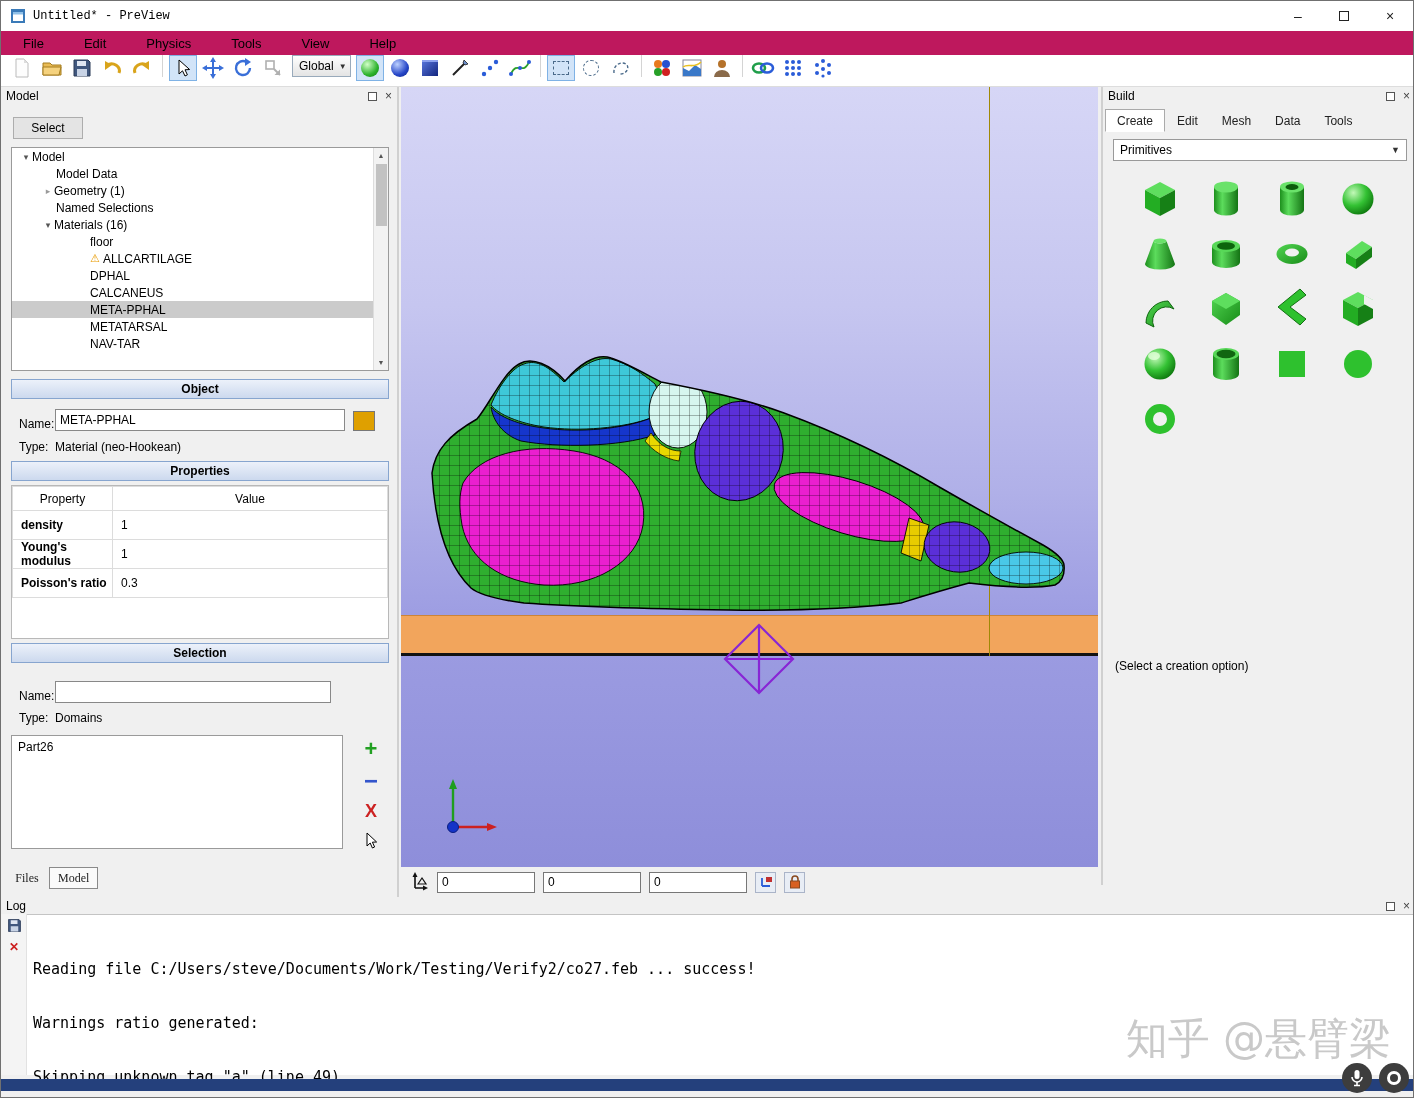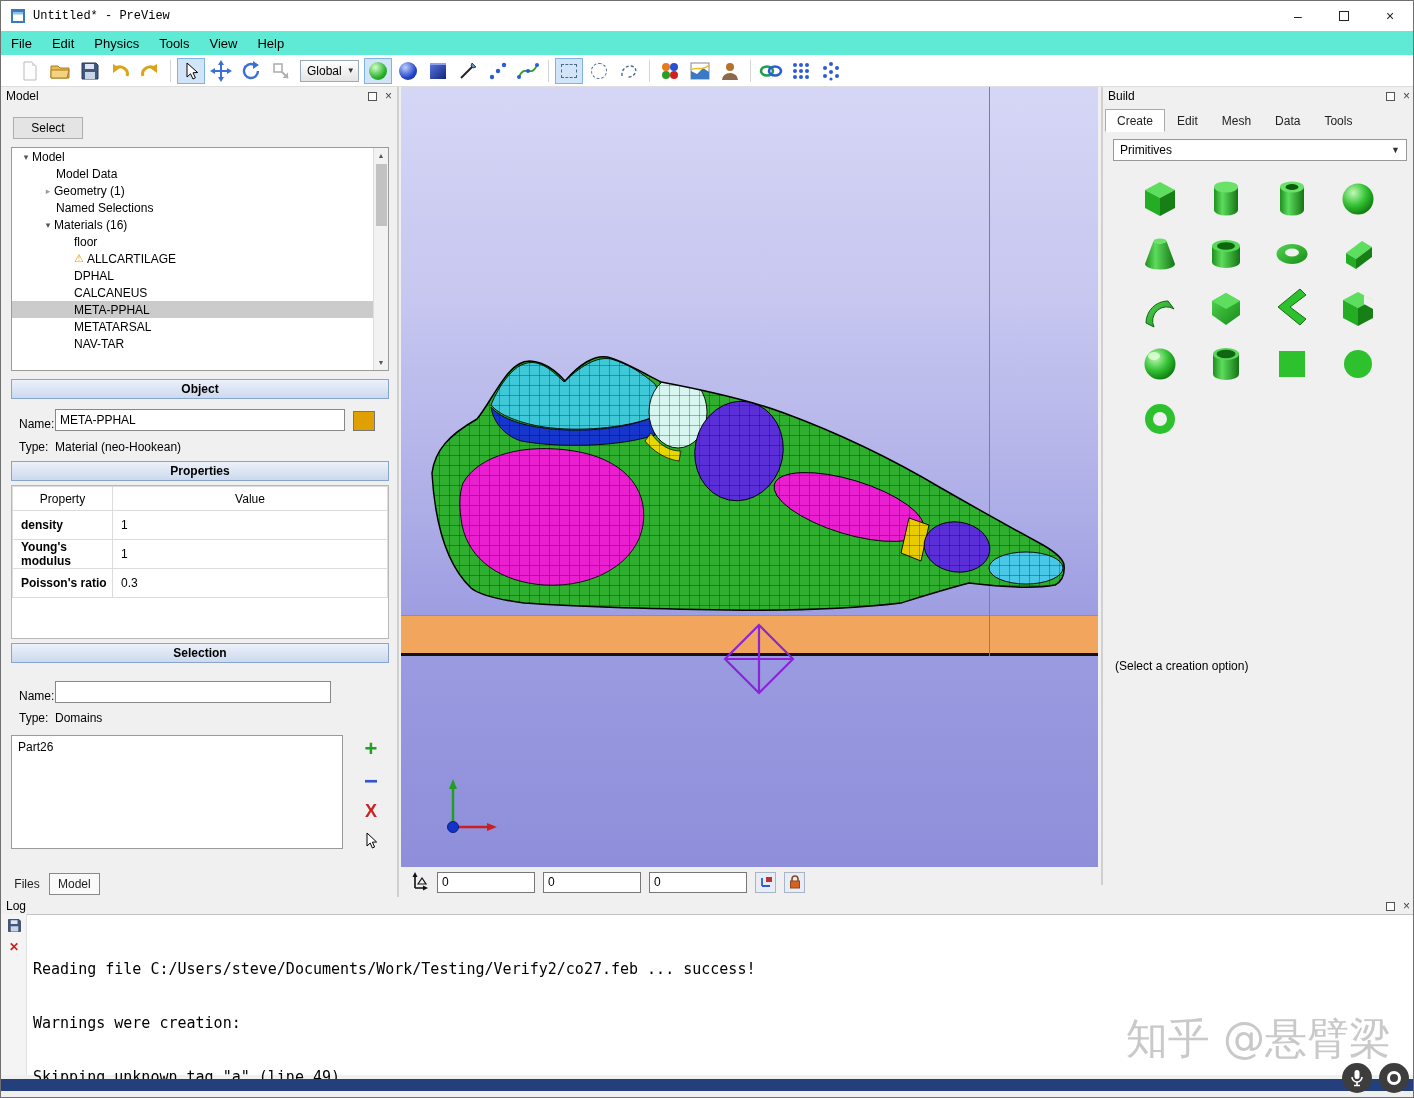--- a/index.html
+++ b/index.html
@@ -11,27 +11,27 @@
   .titlebar { position:absolute; top:0; left:0; width:100%; height:30px; background:#fff;
               display:flex; align-items:center; }
   .app-icon { width:16px; height:16px; margin:0 7px 0 9px; }
   .title-text { font-size:12px;font-family:Liberation Mono, monospace; }
   .win-controls { margin-left:auto; display:flex; height:100%; }
   .win-btn { width:46px; height:100%; display:flex; align-items:center; justify-content:center;
              font-size:14px; color:#222; }
   .max-glyph { width:10px; height:10px; border:1px solid #222; }
 
   
-  .menubar { position:absolute; top:30px; width:100%; height:24px; background:#5eead4;
-             display:flex; align-items:center; padding-left:0; }
+  .menubar { position:absolute; top:30px; width:100%; height:24px; background:#be185d;
+             display:flex; align-items:center; padding-left:12px;gap:20px; }
   .menu-item { padding:3px 10px; font-size:13px; }
 
   
   .toolbar { position:absolute; top:54px; width:100%; height:32px; background:#fff;
-             border-bottom:1px solid #ddd; display:flex; align-items:center; padding-left:14px; }
+             border-bottom:1px solid #ddd; display:flex; align-items:flex-start; padding-left:6px; }
   .tb-btn { width:28px; height:26px; display:flex; align-items:center; justify-content:center;
             margin:0 1px; border:1px solid transparent; }
   .tb-btn.active { background:#d2e4f8; border:1px solid #7fb2e5; }
   .tb-sep { width:1px; height:22px; background:#d4d4d4; margin:0 5px; }
   .tb-dd { height:22px; min-width:56px; border:1px solid #9ab; background:linear-gradient(#fefefe,#e4e4e4);
            display:flex; align-items:center; padding:0 3px 0 6px; margin:0 4px; font-size:12px; }
   .tb-dd .dd-arrow { margin-left:5px; font-size:8px; color:#333; }
   .ball { width:18px; height:18px; border-radius:50%; }
   .ball.green { background:radial-gradient(circle at 35% 30%, #d2ffc8, #2db32d 60%, #0e7a0e); }
   .ball.blue  { background:radial-gradient(circle at 35% 30%, #bcd0ff, #2646c8 60%, #0a1f80); }
@@ -55,21 +55,21 @@
   .btn { width:70px; height:22px; background:#e4e4e4; border:1px solid #adadad; font-size:12px;
          display:flex; align-items:center; justify-content:center; }
   .tree-box { position:absolute; top:60px; left:10px; width:378px; height:224px; background:#fff;
               border:1px solid #9a9a9a; overflow:hidden; }
   .tree-row { height:17px; display:flex; align-items:center; font-size:12px; width:100%; }
   .tree-row.selected { background:#cbcbcb; }
   .chev { width:12px; font-size:9px; color:#555; text-align:center; }
   .chev.light { color:#9a9a9a; }
   .warn { color:#e89b00; font-size:11px; margin-right:3px; }
   .ind0 { padding-left:8px; } .ind1 { padding-left:30px; } .ind1b { padding-left:44px; }
-  .ind2 { padding-left:62px; }
+  .ind2 { padding-left:78px; }
   .tree-scroll { position:absolute; right:0; top:0; width:15px; height:100%; background:#f2f2f2;
                  border-left:1px solid #ddd; }
   .tree-scroll .arr { height:15px; display:flex; align-items:center; justify-content:center;
                       font-size:7px; color:#555; }
   .tree-scroll .arr.down { position:absolute; bottom:0; width:100%; }
   .thumb { position:absolute; top:16px; left:2px; width:11px; height:62px; background:#c2c2c2; }
 
   .obj-row { position:absolute; left:10px; width:378px; height:22px; display:flex; align-items:flex-end; }
   .obj-row .lbl { width:44px; padding-left:8px; }
   .txt-input { height:22px; border:1px solid #888; background:#fff; font-size:12px;
@@ -80,21 +80,21 @@
                border:1px solid #b8b8b8; }
   table.props { width:100%; border-collapse:collapse; font-size:12px; }
   table.props th { font-weight:normal; border:1px solid #dcdcdc; height:24px; }
   table.props td { border:1px solid #dcdcdc; height:29px; padding-left:8px; }
   td.propname { font-weight:bold; width:100px; }
 
   .list-box { position:absolute; top:648px; left:10px; width:332px; height:114px; background:#fff;
               border:1px solid #9a9a9a; padding:4px 6px; }
   .side-btn { position:absolute; left:358px; width:24px; height:24px; display:flex;
               align-items:center; justify-content:center; font-weight:bold; }
-  .lp-tabs { position:absolute; bottom:2px; left:4px; display:flex; }
+  .lp-tabs { position:absolute; bottom:8px; left:4px; display:flex;font-family:Liberation Serif, serif; }
   .lp-tab { min-width:44px; height:22px; display:flex; align-items:center; justify-content:center;
             padding:0 8px; color:#222; }
   .lp-tab.active { border:1px solid #8a8a8a; background:#fafafa; }
 
   
   .viewport { position:absolute; left:400px; top:86px; width:697px; height:780px; overflow:hidden;
               background:linear-gradient(180deg,#d6d6f6 0%,#c6c6f0 28%,#b0b0e8 52%,#9d9de2 68%,#8e8eda 100%); }
   .floor-band { position:absolute; left:0; top:528px; width:100%; height:41px; background:#f2a55c;
                 border-top:1px solid #cc8438; border-bottom:3px solid #121212; z-index:2; }
   .vline { position:absolute; left:588px; top:0; width:1px; height:569px; background:#a08806; z-index:3; }
@@ -687,21 +687,21 @@
   <div class="panel-header">
     <span>Log</span>
     <span class="ph-icons">
       <span class="mini-sq"></span>
       <span>×</span>
     </span>
   </div>
   <div class="log-content">
     <div class="log-text">
       <div>Reading file C:/Users/steve/Documents/Work/Testing/Verify2/co27.feb ... success!</div>
-      <div>Warnings were creation:</div>
+      <div>Warnings ratio generated:</div>
       <div>Skipping unknown tag "a" (line 49)</div>
       
     </div>
   </div>
   <div class="log-gutter">
     <div class="g-item">
       <svg width="15" height="15" viewBox="0 0 20 20">
         <path d="M2,2 h14 l2,2 v14 h-16 z" fill="#40577e" stroke="#2a3a57"></path>
         <rect x="5" y="3" width="9" height="5" fill="#dfe6f2"></rect>
           <rect x="5" y="11" width="10" height="7" fill="#c9d4e6"></rect>

